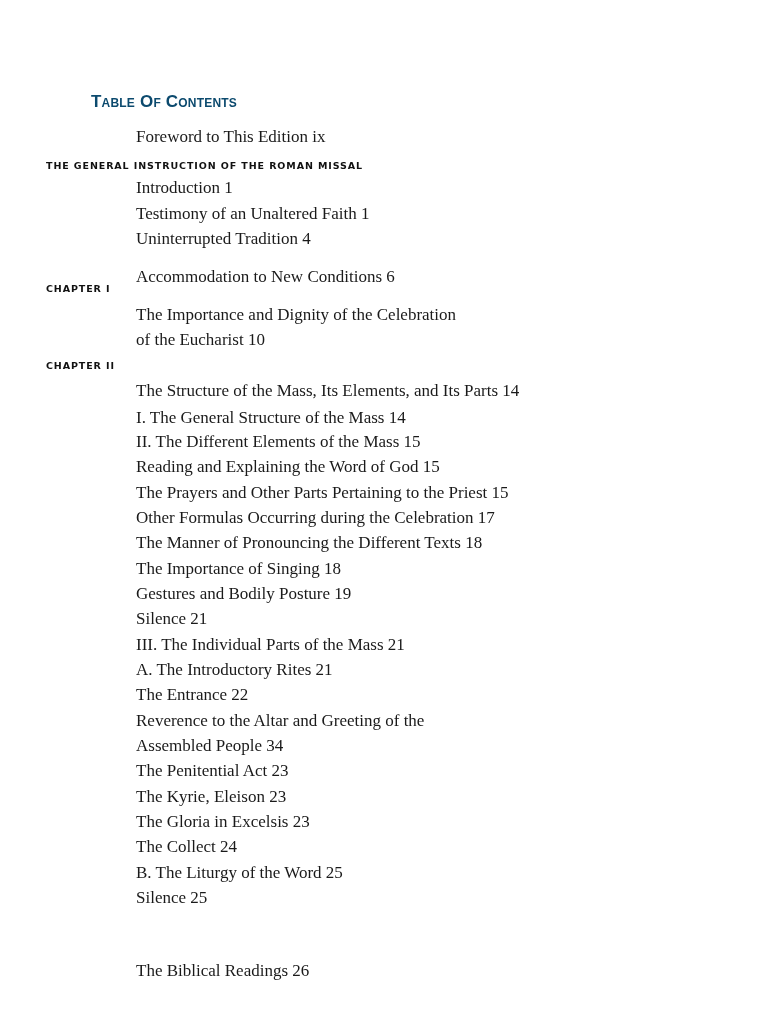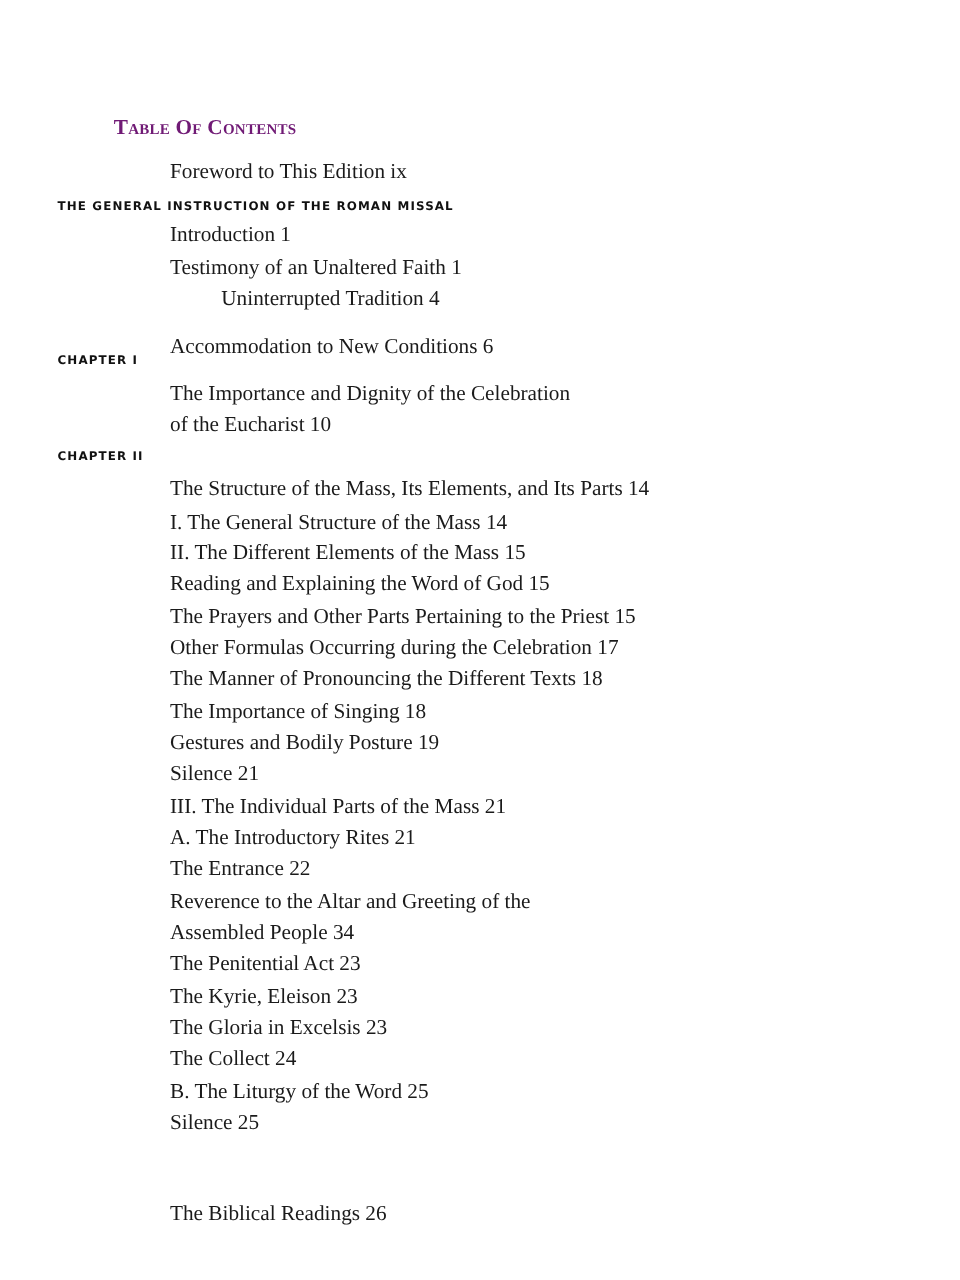--- a/index.html
+++ b/index.html
@@ -19,25 +19,25 @@
       position: absolute;
       left: 0;
       top: 0;
       width: 768px;
       height: 1024px;
     }
     .toc-title {
       position: absolute;
       left: 91px;
       top: 92px;
-      font-family: Liberation Serif, serif;
+      font-family: Liberation Sans, sans-serif;
       font-variant: small-caps;
       font-weight: bold;
       font-size: 17px;
-      color: #701a75;
+      color: #0c4a6e;
       letter-spacing: 0.2px;
       margin: 0;
     }
     .toc-row {
       position: absolute;
       white-space: nowrap;
       line-height: 14px;
     }
     .toc-entry {
       left: 136px;
@@ -57,21 +57,21 @@
 </head>
 <body>
 
 <div class="page">
   <h1 class="toc-title">Table Of Contents</h1>
   <div id="toc-list">
       <div class="toc-row toc-entry" style="top: 130px;">Foreword to This Edition ix</div>
       <div class="toc-row toc-heading" style="top: 159px;">THE GENERAL INSTRUCTION OF THE ROMAN MISSAL</div>
       <div class="toc-row toc-entry" style="top: 181px;">Introduction 1</div>
       <div class="toc-row toc-entry" style="top: 207px;">Testimony of an Unaltered Faith 1</div>
-      <div class="toc-row toc-entry" style="top: 232px; margin-left: 41px;">Uninterrupted Tradition 4</div>
+      <div class="toc-row toc-entry" style="top: 232px;">Uninterrupted Tradition 4</div>
       <div class="toc-row toc-entry" style="top: 258px; margin-top: 12px;">Accommodation to New Conditions 6</div>
       <div class="toc-row toc-heading" style="top: 282px;">CHAPTER I</div>
       <div class="toc-row toc-entry" style="top: 308px;">The Importance and Dignity of the Celebration</div>
       <div class="toc-row toc-entry" style="top: 333px;">of the Eucharist 10</div>
       <div class="toc-row toc-heading" style="top: 359px;">CHAPTER II</div>
       <div class="toc-row toc-entry" style="top: 384px;">The Structure of the Mass, Its Elements, and Its Parts 14</div>
       <div class="toc-row toc-entry" style="top: 411px;">I. The General Structure of the Mass 14</div>
       <div class="toc-row toc-entry" style="top: 435px;">II. The Different Elements of the Mass 15</div>
       <div class="toc-row toc-entry" style="top: 460px;">Reading and Explaining the Word of God 15</div>
       <div class="toc-row toc-entry" style="top: 486px;">The Prayers and Other Parts Pertaining to the Priest 15</div>

